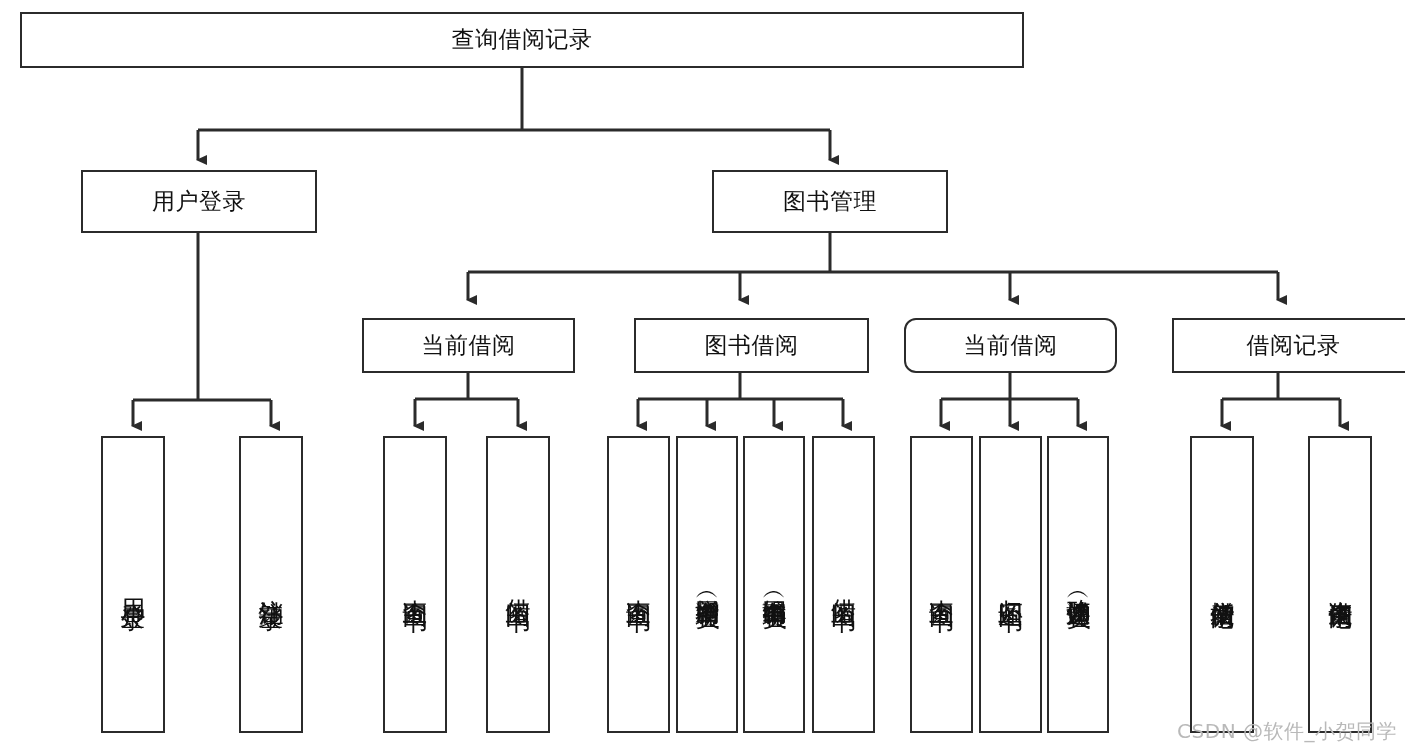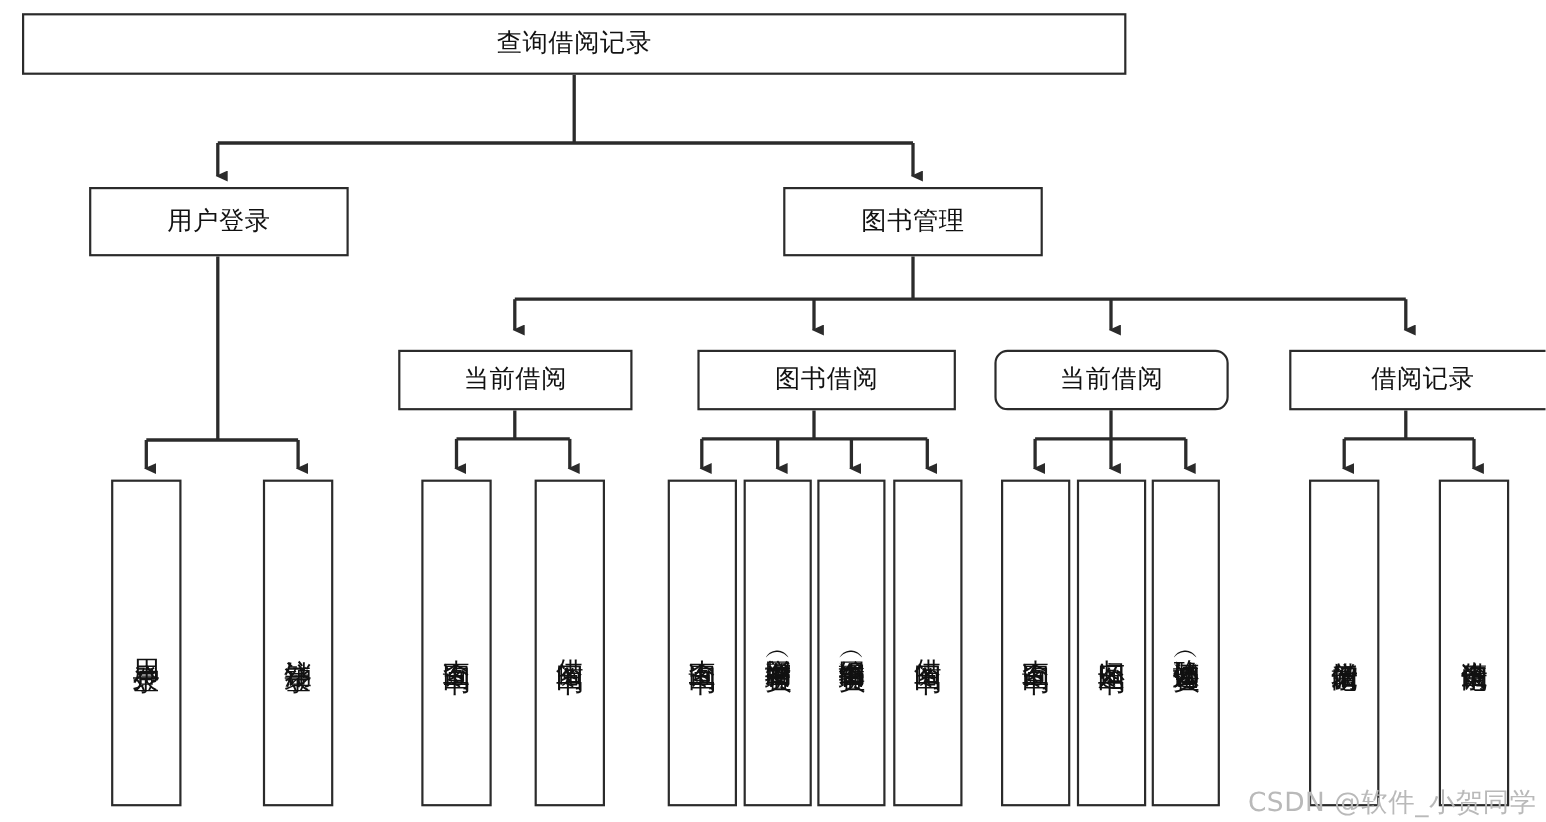--- a/index.html
+++ b/index.html
@@ -56,21 +56,21 @@
     max-height:284px;
   }
   .node.v.tall .lbl{
     font-size:24px;
     letter-spacing:1px;
     line-height:1.12;
   }
   .watermark{
     position:absolute;
     right:8px;bottom:2px;
-    font-size:24px;
+    font-size:20px;
     color:#b9b9b9;
     white-space:nowrap;
     z-index:5;
     letter-spacing:0.5px;
     text-align:center;
   }
 </style>
 </head>
 <body>
 

